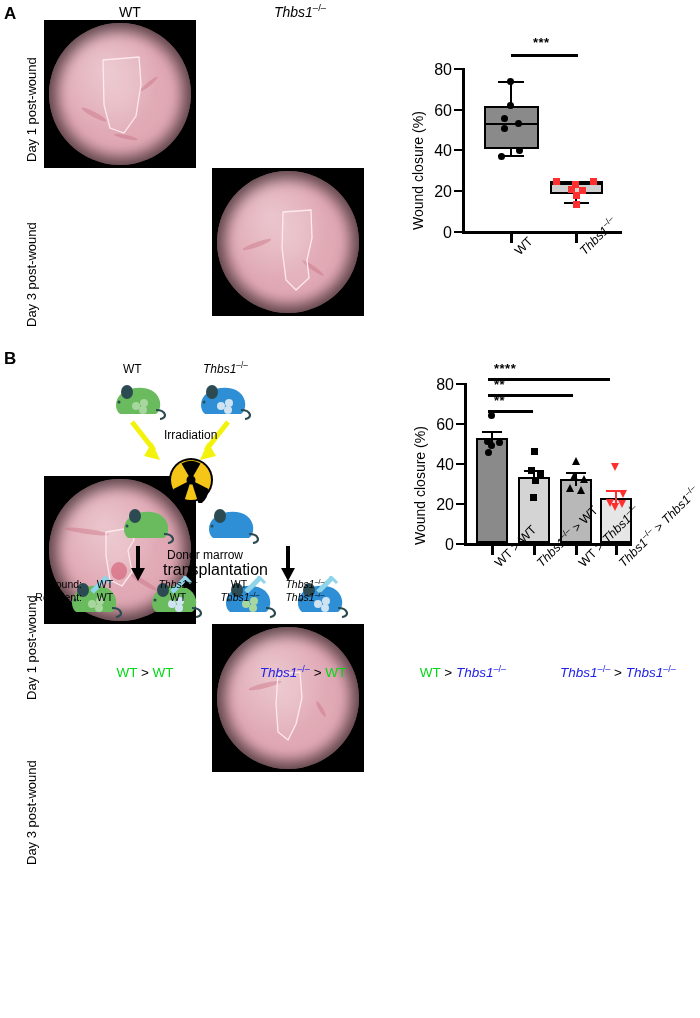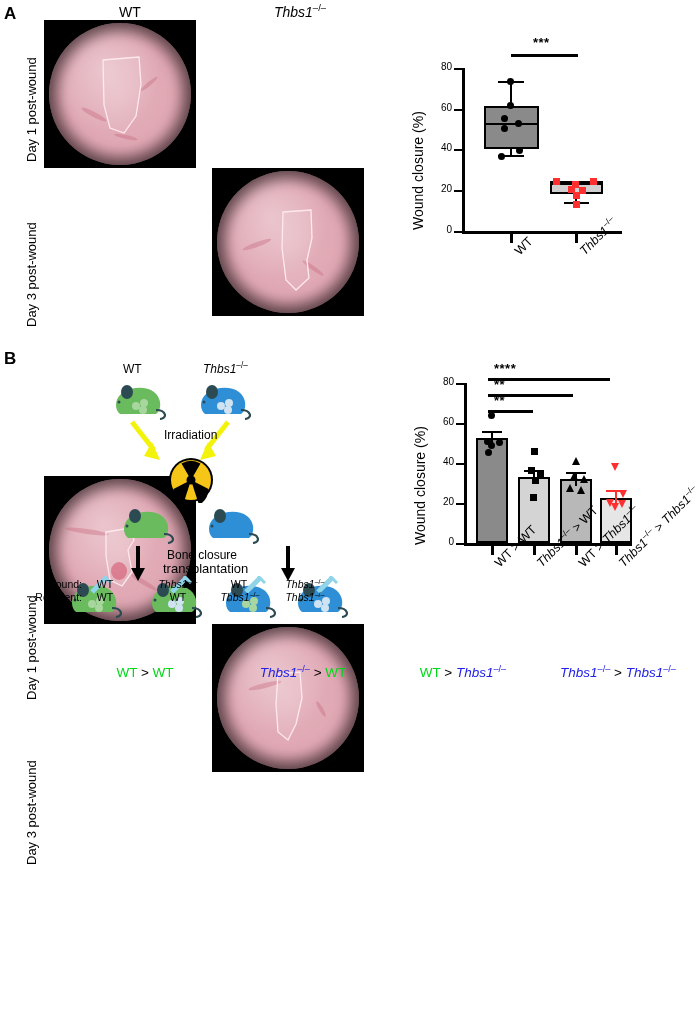--- a/index.html
+++ b/index.html
@@ -29,21 +29,21 @@
       radial-gradient(ellipse at 50% 50%, #e5b3bd 0%, #dfa7b3 52%, #c88d99 78%, #6d4a52 94%, #1a1012 100%);
     box-shadow:0 0 14px 7px rgba(0,0,0,.55) inset;
   }
   .photo .vein{position:absolute;background:#c9697c;opacity:.40;border-radius:50%;}
   .photo svg.outline{position:absolute;left:0;top:0;width:100%;height:100%;}
   .photo svg.outline path{fill:rgba(255,255,255,.10);stroke:#ffe9ee;stroke-width:1.3;}
 
   
   .chart{position:absolute;}
   .axis-line{position:absolute;background:#000;}
-  .ytick-lab{position:absolute;font-size:10px;text-align:right;width:26px;}
+  .ytick-lab{position:absolute;font-size:16px;text-align:right;width:26px;}
   .ylabel{position:absolute;font-size:14px;transform-origin:left top;transform:rotate(-90deg);white-space:nowrap;}
   .xlab{position:absolute;font-size:12.5px;white-space:nowrap;transform-origin:left top;transform:rotate(-45deg);}
   .sigbar{position:absolute;background:#000;height:3px;}
   .sigstar{position:absolute;font-size:13px;font-weight:bold;letter-spacing:.5px;white-space:nowrap;}
 
   .boxrect{position:absolute;border:2px solid #000;box-sizing:border-box;}
   .whisk{position:absolute;background:#000;}
   .median{position:absolute;background:#000;height:2px;}
   .pt-circ{position:absolute;width:7px;height:7px;border-radius:50%;background:#000;}
   .pt-sq{position:absolute;width:7px;height:7px;background:#ff2f2f;}
@@ -239,22 +239,22 @@
   </svg>
 
   <svg class="sch-arrow" style="left:90px;top:186px;" width="16" height="36" viewBox="0 0 16 36">
     <path d="M8 0 L8 24" stroke="#000" stroke-width="4" fill="none"></path>
     <path d="M1 22 L15 22 L8 35 Z" fill="#000"></path>
   </svg>
   <svg class="sch-arrow" style="left:240px;top:186px;" width="16" height="36" viewBox="0 0 16 36">
     <path d="M8 0 L8 24" stroke="#000" stroke-width="4" fill="none"></path>
     <path d="M1 22 L15 22 L8 35 Z" fill="#000"></path>
   </svg>
-  <div class="sch-t" style="left:127px;top:188px;font-size:12px;">Bone closure</div>
-  <div class="sch-t" style="left:123px;top:201px;font-size:13px;">transplantation</div>
+  <div class="sch-t" style="left:127px;top:188px;font-size:12px;">Donor marrow</div>
+  <div class="sch-t" style="left:123px;top:201px;font-size:16px;">transplantation</div>
 
   <svg style="position:absolute;left:26px;top:216px;" width="66" height="42" viewBox="0 0 66 42">
     <path d="M8 34 C4 28 6 18 14 14 C22 9 36 8 44 14 C52 20 52 32 46 36 L10 36 Z" fill="#6aba5e"></path>
     <ellipse cx="17" cy="14" rx="6" ry="7" fill="#2b4a52"></ellipse>
     <circle cx="9" cy="24" r="1.5" fill="#2b4a52"></circle>
     <circle cx="26" cy="28" r="4" fill="#a7d79e"></circle>
       <circle cx="34" cy="25" r="4" fill="#a7d79e"></circle>
       <circle cx="33" cy="32" r="4" fill="#a7d79e"></circle>
     <path d="M46 32 C56 32 58 40 50 41" stroke="#2b4a52" stroke-width="2.2" fill="none"></path>
     <path d="M26 16 L40 2" stroke="#8fd4e8" stroke-width="5"></path>

